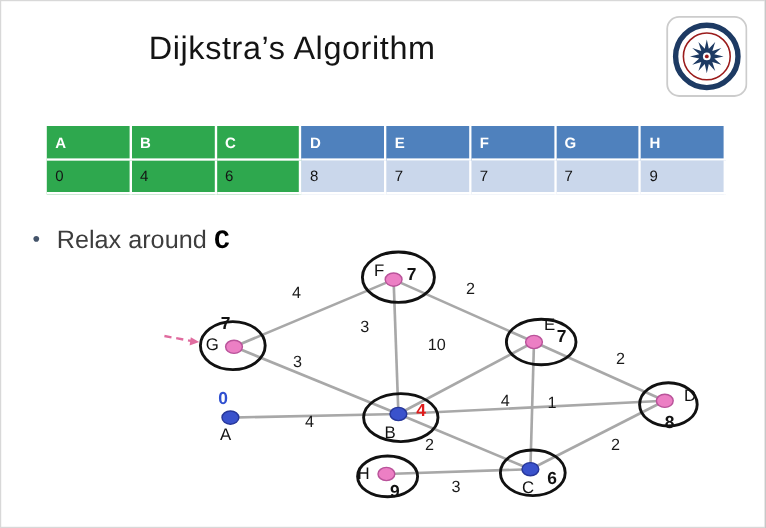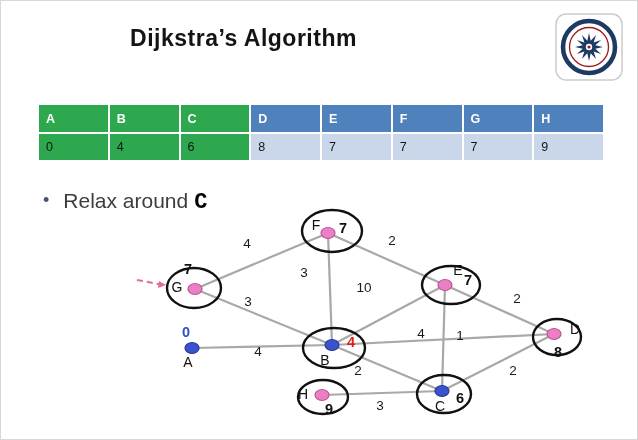--- a/index.html
+++ b/index.html
@@ -10,22 +10,22 @@
     border:1px solid #d8d8d8;
     box-sizing:border-box;
     overflow:hidden;
     font-family:"Liberation Sans", sans-serif;
   }
   .title{
     position:absolute;
     top:24px;left:0;width:485px;
     margin:0;
     text-align:center;
-    font-size:23px;
-    font-weight:700;
+    font-size:27px;
+    font-weight:400;
     color:#141414;
     letter-spacing:0.5px;
   }
   .logo{
     position:absolute;
     top:12px;right:14px;
     width:68px;height:68px;
   }
   
   .dist-table{
@@ -43,21 +43,21 @@
     align-items:center;
     font-size:12.5px;
     border-right:2px solid #ffffff;
     border-bottom:2px solid #ffffff;
   }
   .dist-table .th{color:#ffffff;font-weight:bold;height:29px;}
   .dist-table .td{color:#141414;}
   
   .bullet-line{
     position:absolute;
-    left:42px;top:188px;
+    left:26px;top:188px;
     font-size:21px;
     color:#3d3d3d;
   }
   .bullet-dot{
     color:#44546a;
     font-size:18px;
     margin-right:14px;
     vertical-align:2px;
   }
   .bullet-em{

